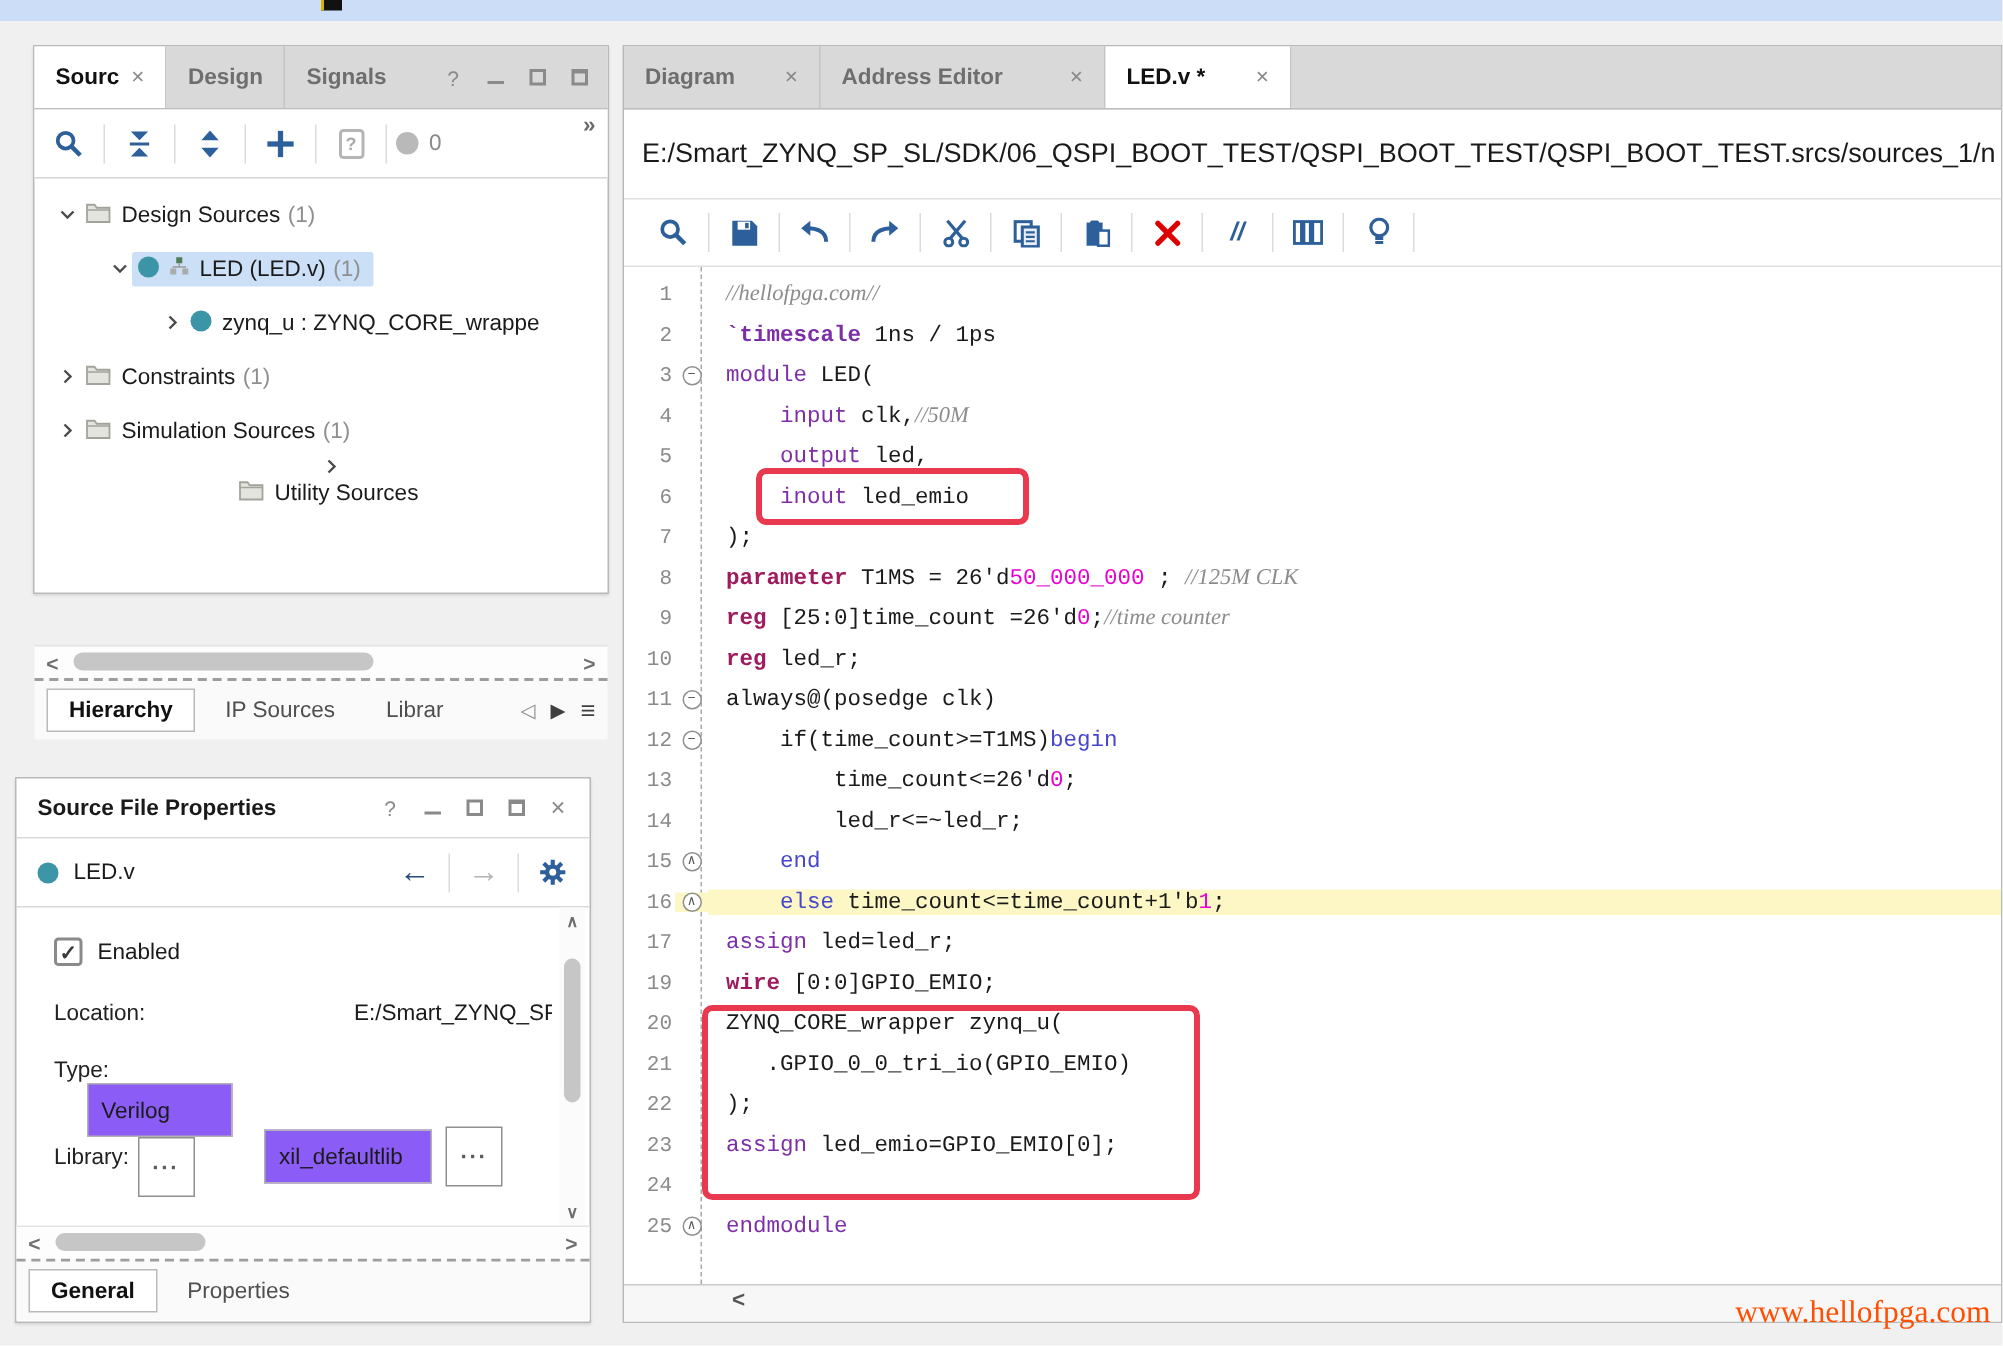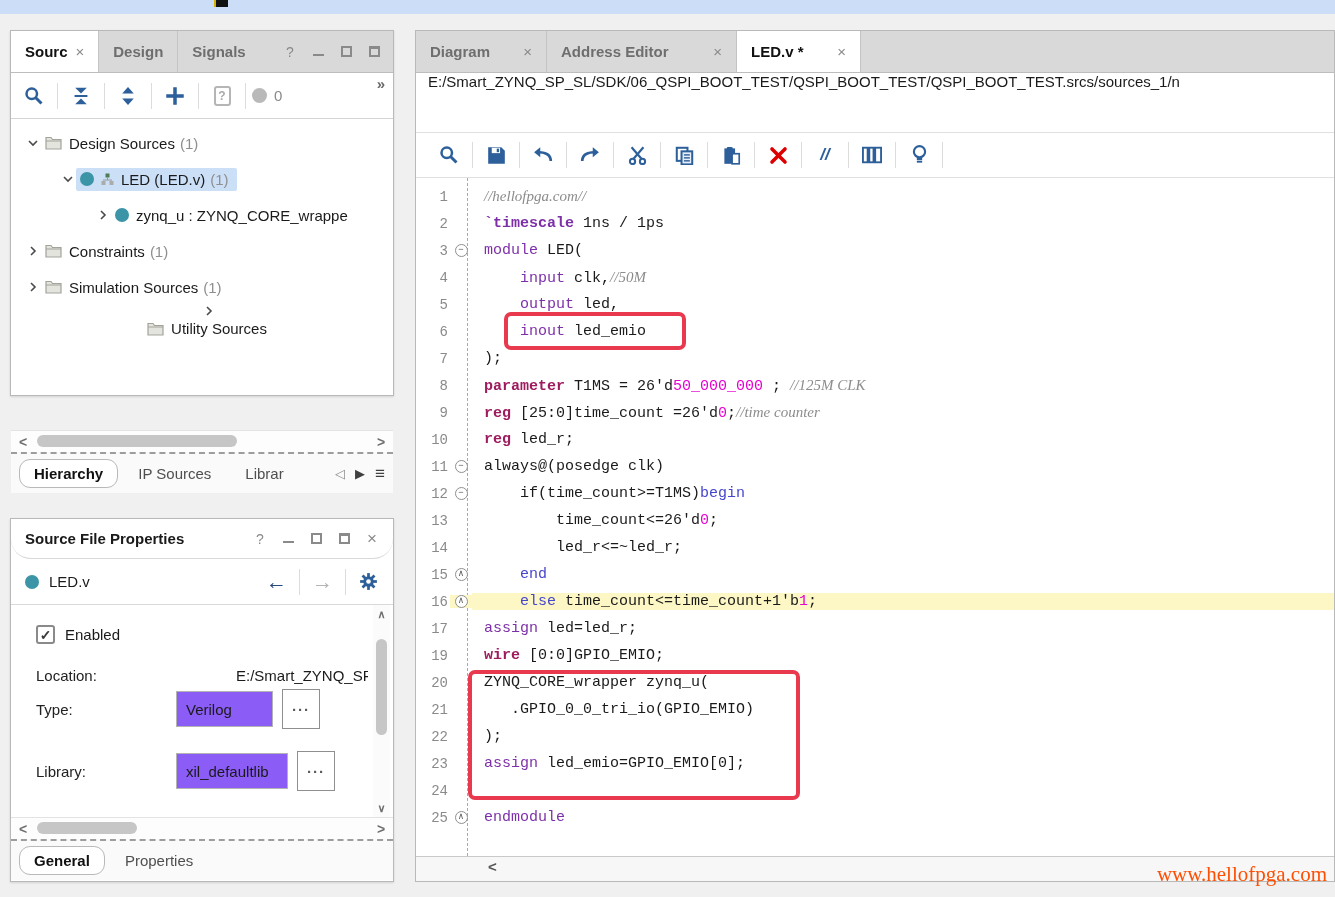--- a/index.html
+++ b/index.html
@@ -27,40 +27,40 @@
   .tbtn { display:flex; align-items:center; justify-content:center; width:46px; height:34px; }
   .tsep { width:1px; height:26px; background:#dcdcdc; }
   .overflow { position:absolute; right:8px; top:2px; color:#6a6a6a; font-size:15px; font-weight:bold; }
   .badge0 { display:flex; align-items:center; gap:7px; color:#8a8a8a; font-size:15px; padding-left:6px; }
   .gcirc { width:15px; height:15px; border-radius:50%; background:#b9b9b9; }
   .helpdoc { width:17px; height:20px; border:2px solid #b5b5b5; border-radius:3px; color:#a9a9a9; font-size:12px; display:flex; align-items:center; justify-content:center; font-weight:bold; }
 
   .tree { position:relative; font-size:15px; }
   .trow { display:flex; align-items:center; height:36px; }
   .texp { width:16px; display:flex; justify-content:center; }
-  .selwrap { display:flex; align-items:center; gap:7px; padding:3px 8px 3px 4px; border-radius:2px; }
+  .selwrap { display:flex; align-items:flex-start; gap:7px; padding:3px 8px 3px 4px; border-radius:2px; }
   .selwrap.sel { background:#cbdff7; }
   .modcirc { width:14px; height:14px; border-radius:50%; background:#3b95a6; flex:none; }
   .tlabel { white-space:nowrap; }
   .tlabel b { font-weight:normal; }
   .tcount { color:#8f8f8f; margin-left:5px; }
 
   .hscroll { position:relative; height:22px; border-top:1px solid #e3e3e3; background:#fdfdfd; }
   .hscroll .arr { position:absolute; top:0; width:20px; height:22px; display:flex; align-items:center; justify-content:center; font-weight:bold; color:#6e6e6e; font-size:14px; }
   .hscroll .arr.l { left:2px; } .hscroll .arr.r { right:2px; }
   .hthumb { position:absolute; top:4px; height:12px; background:#c6c6c6; border-radius:6px; }
 
   .bottomtabs { display:flex; align-items:center; gap:6px; border-top:2px dashed #9d9d9d; background:#fafafa; padding:5px 8px; font-size:15px; color:#4f4f4f; }
-  .btab { padding:5px 14px;border-radius:11px; }
+  .btab { padding:5px 14px; }
   .btab.sel { background:#fff; border:1px solid #b9b9b9; font-weight:bold; color:#111; }
   .minitools { margin-left:auto; display:flex; gap:10px; color:#8a8a8a; font-size:13px; align-items:center; }
   .minitools .dark { color:#3f3f3f; }
 
   
-  .phead { display:flex; align-items:center; height:40px; padding:0 14px; border-bottom:1px solid #d9d9d9;border-radius:20px; }
+  .phead { display:flex; align-items:center; height:40px; padding:0 14px; border-bottom:1px solid #d9d9d9; }
   .phead .t { font-size:15px; font-weight:bold; }
   .subhead { display:flex; align-items:center; height:46px; padding:0 14px; border-bottom:1px solid #d9d9d9; font-size:15px; gap:10px; }
   .subtools { margin-left:auto; display:flex; align-items:center; gap:12px; }
   .arrowback { color:#274a80; font-size:21px; font-weight:bold; }
   .arrowfwd { color:#b3b3b3; font-size:21px; font-weight:bold; }
   .vsep { width:1px; height:26px; background:#dcdcdc; }
 
   .pbody { position:relative; font-size:15px; }
   .chkrow { position:absolute; left:25px; top:20px; display:flex; align-items:center; gap:10px; }
   .chk { width:19px; height:19px; border:2px solid #8a8a8a; border-radius:3px; display:flex; align-items:center; justify-content:center; font-size:14px; color:#3a3a3a; font-weight:bold; }
@@ -69,21 +69,21 @@
   .fvaluecut { width:132px; overflow:hidden; white-space:nowrap; }
   .ffield { background:#8b5cf6; border:1px solid #b3b3b3; height:36px; display:flex; align-items:center; padding:0 9px; }
   .fell { width:38px; height:40px; border:1px solid #8f8f8f; background:#fff; margin-left:9px; display:flex; align-items:center; justify-content:center; color:#5a5a5a; font-weight:bold; letter-spacing:1px; }
   .vscroll { position:absolute; right:3px; top:0; bottom:0; width:17px; background:#fbfbfb; }
   .vscroll .va { position:absolute; left:0; width:17px; height:18px; display:flex; align-items:center; justify-content:center; color:#6e6e6e; font-size:11px; font-weight:bold; }
   .vthumb { position:absolute; left:3px; width:11px; background:#c6c6c6; border-radius:6px; }
 
   
   .editor { position:absolute; left:415px; top:30px; width:920px; height:852px; background:#fff; border:1px solid #b9b9b9; display:flex; flex-direction:column; }
   .etabbar { display:flex; background:#d9d9d9; border-bottom:1px solid #bdbdbd; height:42px; flex:none; }
-  .pathbar { height:60px; flex:none; border-bottom:1px solid #e0e0e0; display:flex; padding:0 12px; font-size:15px; white-space:nowrap; overflow:hidden; }
+  .pathbar { height:60px; flex:none; border-bottom:1px solid #e0e0e0; display:flex; align-items:center; padding:0 12px; font-size:18px; white-space:nowrap; overflow:hidden; }
   .etoolbar { height:45px; flex:none; display:flex; align-items:center; border-bottom:1px solid #e0e0e0; padding-left:10px; }
   .ebtn { width:46px; height:34px; display:flex; align-items:center; justify-content:center; }
   .slashes { color:#2d5f9a; font-weight:bold; font-size:17px; font-style:italic; }
 
   .codearea { position:relative; flex:1; overflow:hidden; background:#fff; padding-top:5px; }
   .gutterline { position:absolute; left:51px; top:0; bottom:0; border-left:1px dashed #a8a8a8; }
   .cl { display:flex; height:27px; align-items:center; font-family:"Liberation Mono", monospace; font-size:15px; position:relative; }
   .ln { width:34px; flex:none; text-align:right; color:#8a8a8a; font-size:14px; background:#fff; position:relative; z-index:2; padding-right:2px; }
   .fold { width:22px; flex:none; display:flex; align-items:center; justify-content:center; position:relative; z-index:2; }
   .fc { width:13px; height:13px; border:1px solid #8f8f8f; border-radius:50%; background:#fff; color:#555; font-size:9px; display:flex; align-items:center; justify-content:center; line-height:1; }
@@ -105,21 +105,21 @@
 
   svg.ic { display:block; }
 </style>
 </head>
 <body>
 
 <div class="topstrip">
     <div class="topmark"></div>
   </div>
 
-<section class="panel" style="left:10px; top:30px; width:384px; height:366px;">
+<section class="panel" style="left:22px; top:30px; width:384px; height:366px;">
   <div class="tabbar" style="height:42px;">
     <div class="ptab sel">
         <span>Sourc</span>
         <span class="x">×</span>
       </div>
     <div class="ptab">
         <span>Design</span>
       </div>
     <div class="ptab" style="border-right:none;">
         <span>Signals</span>
@@ -325,21 +325,21 @@
 
   <div class="pbody" style="height:212px;">
     <div class="chkrow">
       <span class="chk">✓</span>
       <span>Enabled</span>
     </div>
     <div class="frow" style="top:62px;">
       <span class="flabel">Location:</span>
       <span class="fvaluecut" style="margin-left:60px;">E:/Smart_ZYNQ_SP_SL</span>
     </div>
-    <div class="frow" style="top:84px;">
+    <div class="frow" style="top:100px;flex-direction:column;">
       <span class="flabel">Type:</span>
       <span class="ffield" style="width:97px;">Verilog</span>
       <span class="fell">···</span>
     </div>
     <div class="frow" style="top:146px;">
       <span class="flabel">Library:</span>
       <span class="ffield" style="width:112px;">xil_defaultlib</span>
       <span class="fell">···</span>
     </div>
     <div class="vscroll">

